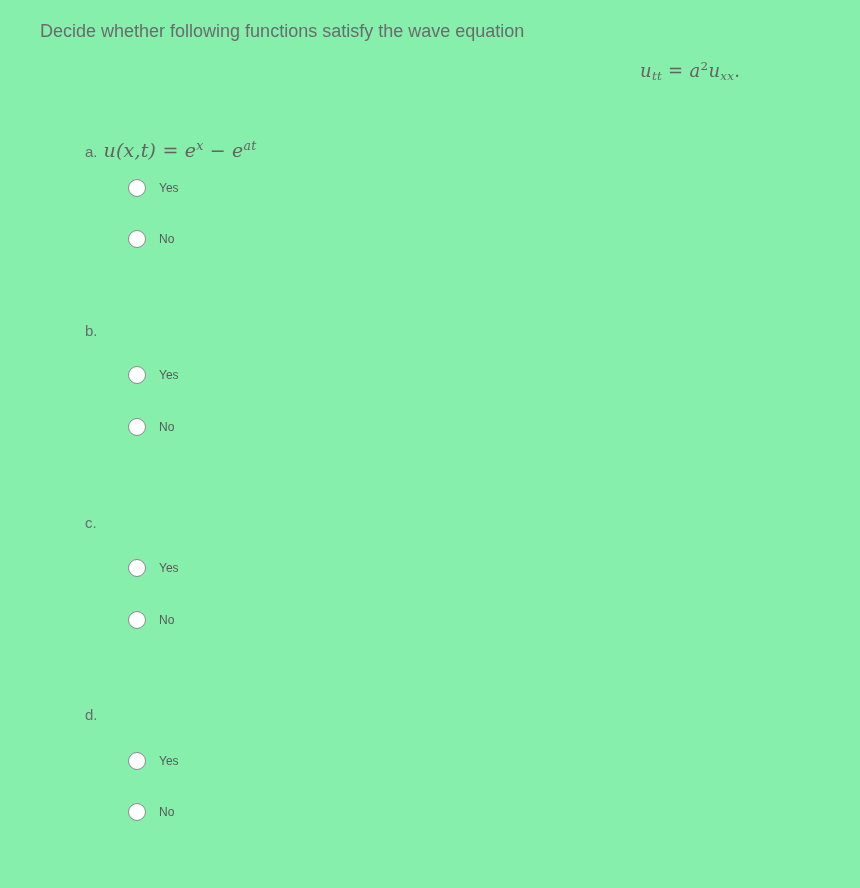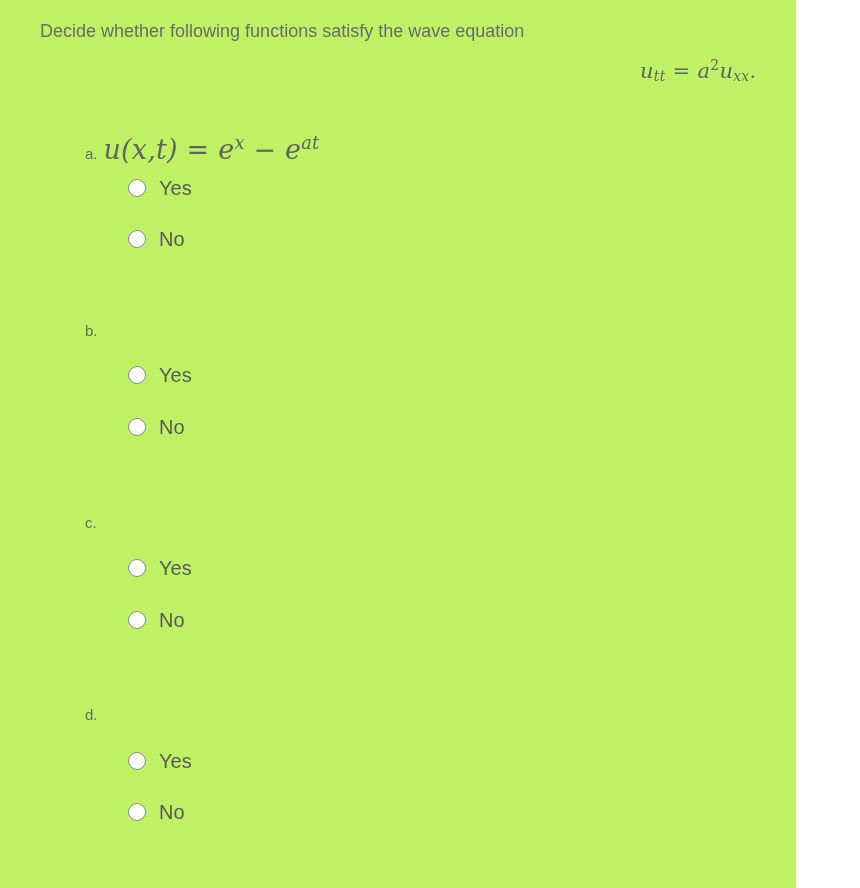--- a/index.html
+++ b/index.html
@@ -1,59 +1,59 @@
 <!DOCTYPE html>
 <html style="--title-text: #6b6b6b; --math-text: #636363; --option-text: #595959; --radio-border: #8a8a8a;"><head>
 <meta charset="utf-8">
 <style>
   html, body { margin: 0; padding: 0; background: #ffffff; }
   .page {
     position: relative;
-    width: 796px;
+    width: 860px;
     height: 888px;
-    background: #bef264;
+    background: #86efac;
     overflow: hidden;
     font-family: "Liberation Sans", sans-serif;
   }
   .title {
     position: absolute;
     left: 40px;
     top: 20px;
     font-size: 18px;
     line-height: 22px;
     color: var(--title-text, #6b6b6b);
     white-space: nowrap;
   }
   .equation {
     position: absolute;
     left: 640px;
     top: 58px;
     font-family: "DejaVu Serif", serif;
-    font-size: 21px;
+    font-size: 18px;
     line-height: 26px;
     color: var(--math-text, #636363);
     white-space: nowrap;
     letter-spacing: 0.3px;
   }
   .question {
     position: absolute;
     left: 85px;
     display: flex;
     align-items: baseline;
     gap: 6px;
     white-space: nowrap;
   }
   .qlabel {
     font-size: 15px;
     color: var(--title-text, #6b6b6b);
     line-height: 26px;
   }
   .formula {
     font-family: "DejaVu Serif", serif;
-    font-size: 27px;
+    font-size: 19px;
     line-height: 26px;
     color: var(--math-text, #636363);
     letter-spacing: 0.2px;
   }
   .math-it  { font-style: italic; }
   .math-rm  { font-style: normal; }
   .math-sup, .math-sup-it, .math-sub-it {
     font-size: 0.66em;
     line-height: 0;
   }
@@ -72,21 +72,21 @@
   .radio {
     width: 18px;
     height: 18px;
     box-sizing: border-box;
     border: 1.5px solid var(--radio-border, #8a8a8a);
     border-radius: 50%;
     background: #ffffff;
     flex: 0 0 auto;
   }
   .option-label {
-    font-size: 20px;
+    font-size: 12px;
     color: var(--option-text, #595959);
     line-height: 22px;
   }
 </style>
 </head>
 <body>
 
 <div class="page">
 
   <div class="title">Decide whether following functions satisfy the wave equation</div>

